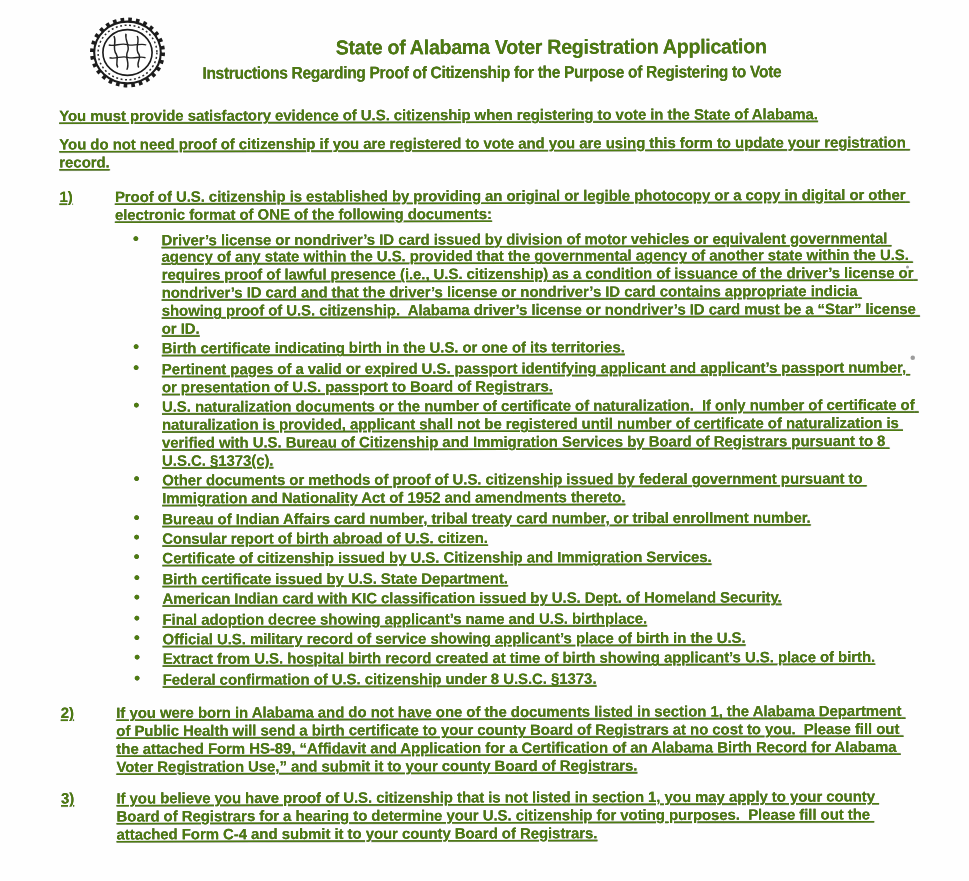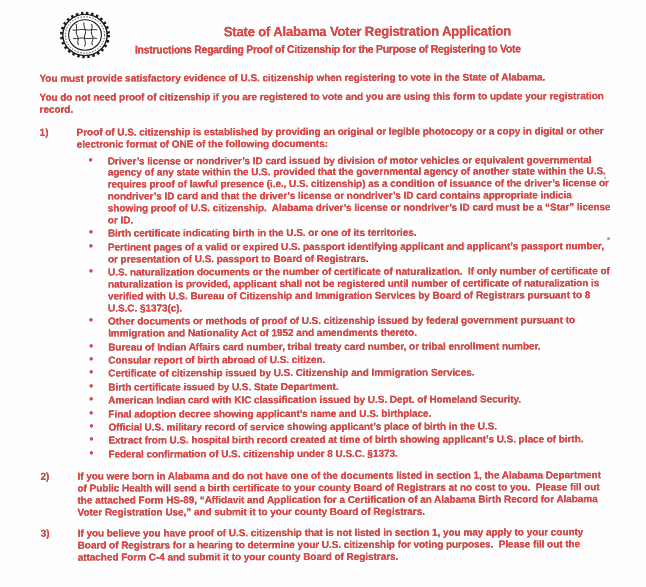--- a/index.html
+++ b/index.html
@@ -3,22 +3,23 @@
 <meta charset="utf-8">
 <style>
   html,body{margin:0;padding:0;background:#ffffff;}
   .sheet{
     position:relative;
     width:646px;height:587px;
     background:#fefefe;
     overflow:hidden;
     font-family:"Liberation Sans",sans-serif;
     font-weight:bold;
-    color:#ef4444;
+    color:#4d7c0f;
     text-shadow:0 0 .35px rgba(25,25,25,.75);
+    text-decoration:underline;
   }
   .content{
     padding:12px 34px 0 40px;
     transform:rotate(-0.15deg);
   }
   
   .seal{position:absolute;left:59px;top:11px;width:52px;height:48px;}
   .titleblock{margin-top:12px;}
   .doc-title{
     font-size:13.5px;line-height:16px;letter-spacing:-.2px;

